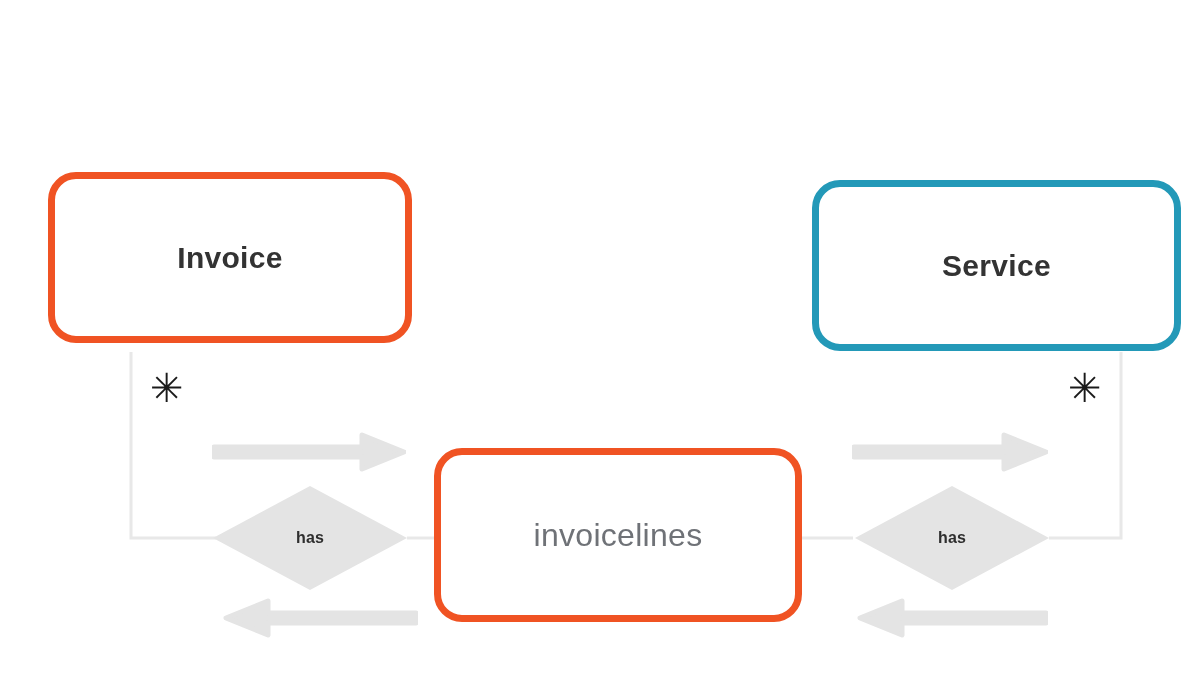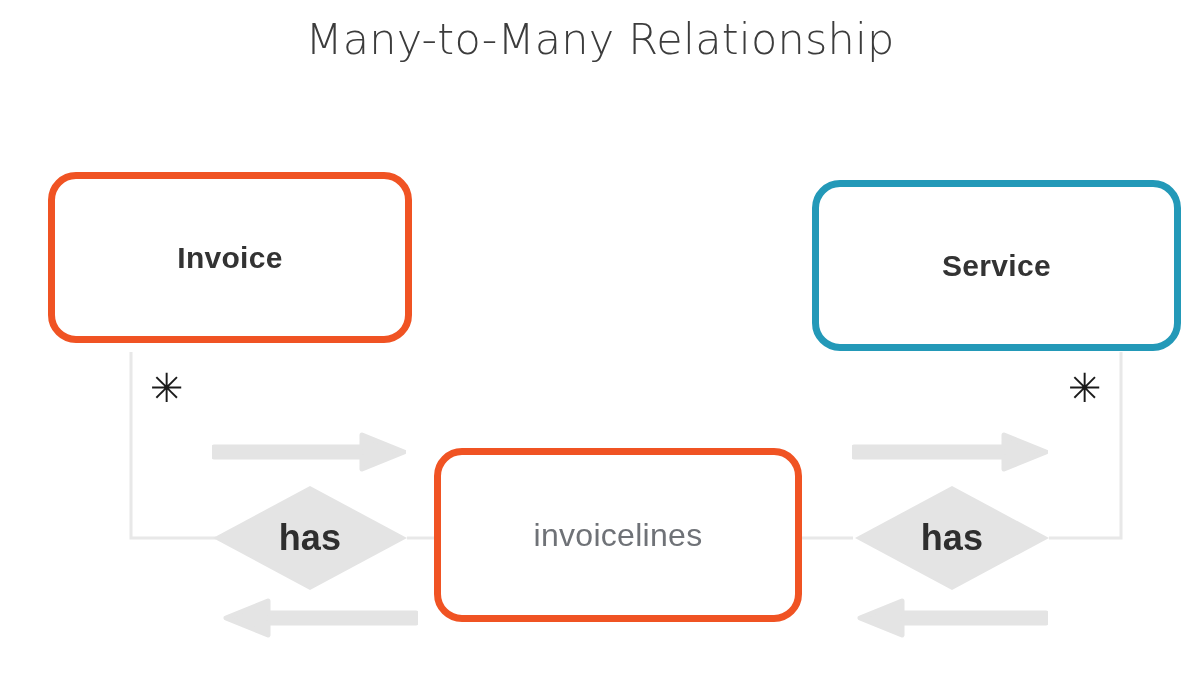--- a/index.html
+++ b/index.html
@@ -95,21 +95,21 @@
   .rel-diamond .diamond-shape {
     position: absolute;
     left: 0; top: 0;
     width: 194px; height: 104px;
     background: #E4E4E4;
     clip-path: polygon(50% 0%, 100% 50%, 50% 100%, 0% 50%);
   }
   .rel-diamond .diamond-label {
     position: relative;
     font-family: "Liberation Sans", sans-serif;
-    font-size: 36px;
+    font-size: 16px;
     font-weight: bold;
     color: #2e2e2e;
     letter-spacing: 0.2px;
   }
   #rel-has-left  { left: 213px; top: 486px; }
   #rel-has-right { left: 855px; top: 486px; }
 
   
   .flow-arrow {
     position: absolute;
@@ -130,21 +130,20 @@
     line-height: 1;
   }
   #cardinality-invoice { left: 150px; top: 368px; }
   #cardinality-service { left: 1068px; top: 368px; }
 </style>
 </head>
 <body>
 
 <div id="canvas">
 
-  <div id="diagram-title">Many-to-Many Relationship</div>
 
   <svg id="line-layer" viewBox="0 0 1200 674" xmlns="http://www.w3.org/2000/svg">
 
     <path d="M 131 352 L 131 538 L 216 538" fill="none" stroke="#E8E8E8" stroke-width="3"></path>
 
     <path d="M 407 538 L 436 538" fill="none" stroke="#E8E8E8" stroke-width="3"></path>
 
     <path d="M 1121 352 L 1121 538 L 1049 538" fill="none" stroke="#E8E8E8" stroke-width="3"></path>
 
     <path d="M 853 538 L 801 538" fill="none" stroke="#E8E8E8" stroke-width="3"></path>

